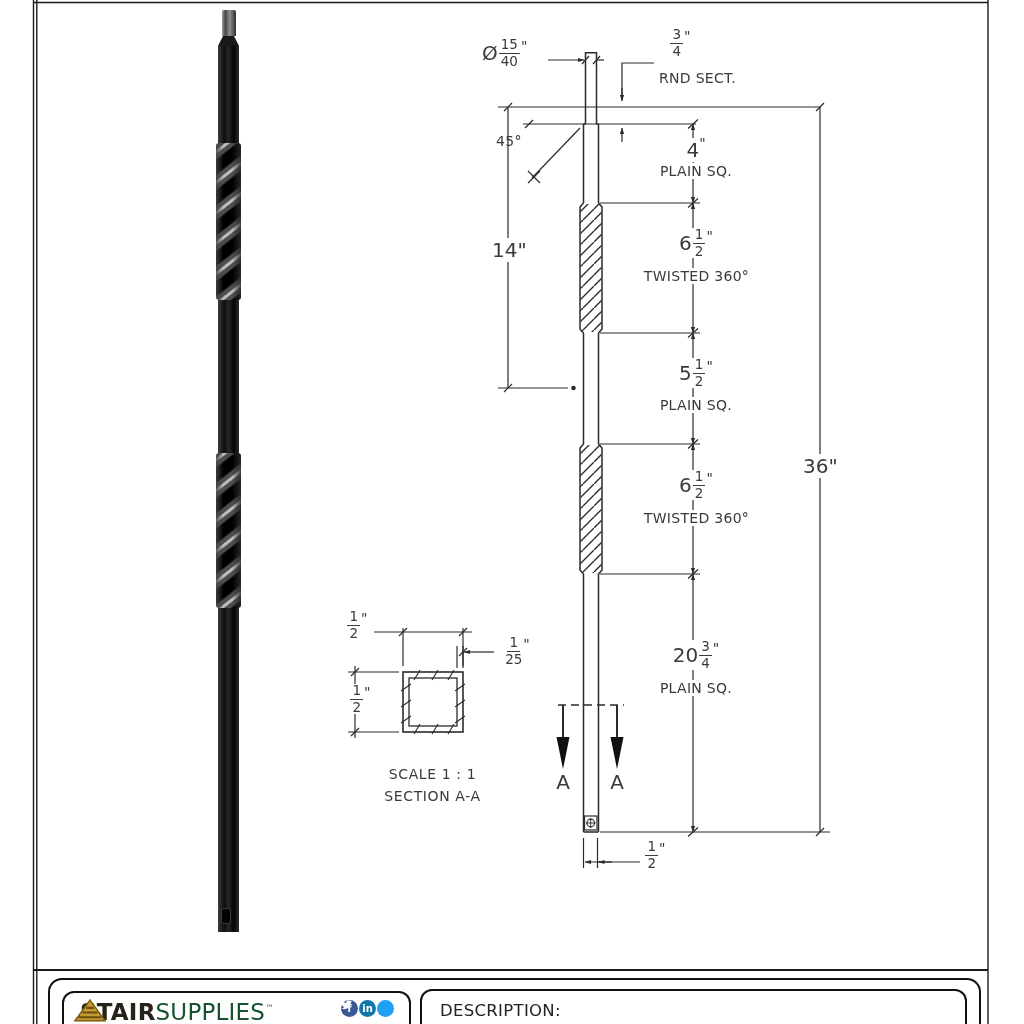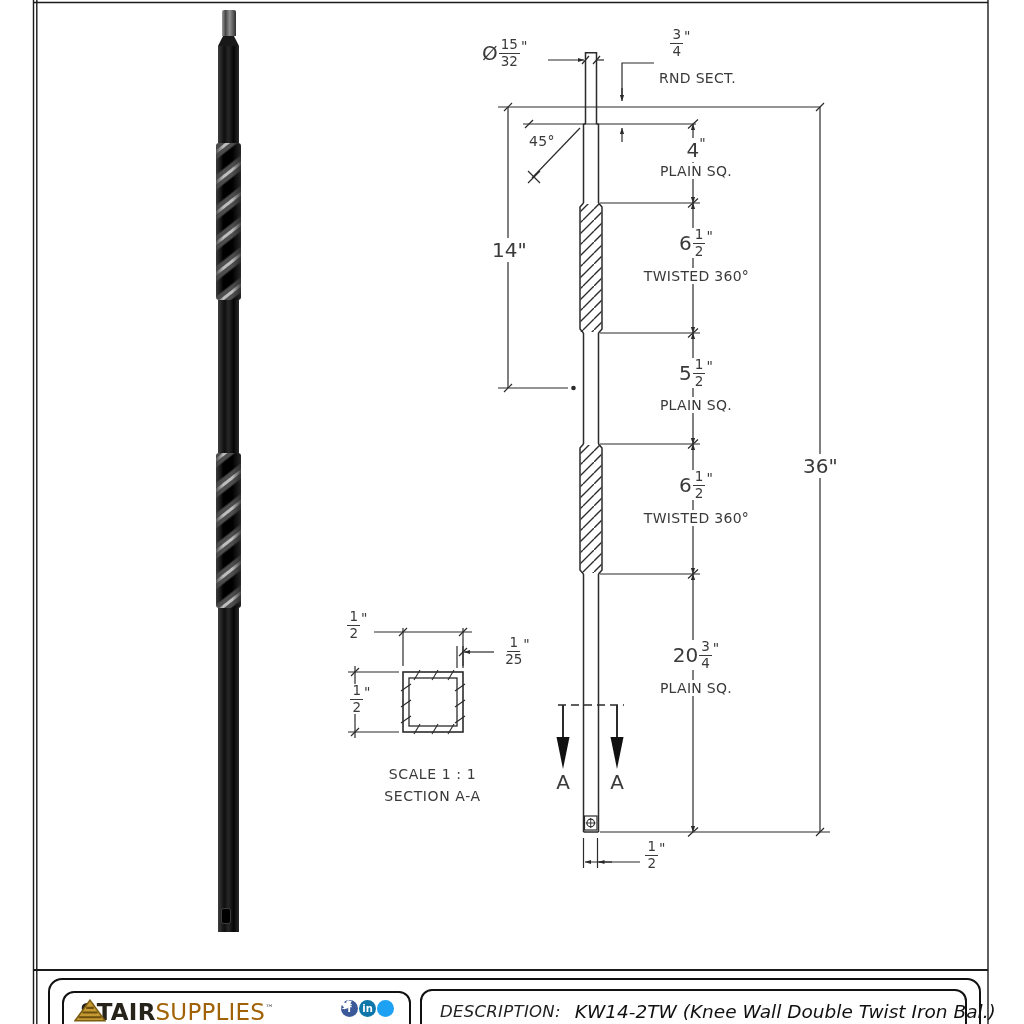--- a/index.html
+++ b/index.html
@@ -29,29 +29,29 @@
   .p-tw{left:0px;width:25px;border-radius:3px;
     background:
      linear-gradient(90deg,rgba(70,70,70,.85),rgba(0,0,0,0) 30%,rgba(0,0,0,0) 65%,rgba(45,45,45,.85)),
      repeating-linear-gradient(-38deg,#000 0 5px,#4e4e4e 7px 10px,#bdbdbd 11px 13px,#4e4e4e 14px 17px,#000 19px 24px);}
   .p-hole{left:5px;top:898px;width:8px;height:14px;background:#000;border:1px solid #3c3c3c;border-radius:3px;}
   
   .box{position:absolute;border:2px solid #111;border-radius:14px;background:#fff;z-index:6;}
   #brand-row{position:absolute;left:74px;top:999px;display:flex;align-items:center;z-index:7;}
   #brand-text{margin-left:6px;font-size:23px;color:#2d2a1e;letter-spacing:.2px;white-space:nowrap;}
   #brand-text .bold{font-weight:700;color:#26231a;}
-  #brand-text .rest{font-weight:400;color:#a16207;}
+  #brand-text .rest{font-weight:400;color:#14532d;}
   #brand-text sup{font-size:9px;color:#555;}
   #social{position:absolute;left:341px;top:1000px;display:flex;gap:1px;z-index:8;}
   .soc{width:17px;height:17px;border-radius:50%;color:#fff;font-size:10px;font-weight:700;
     display:flex;align-items:center;justify-content:center;line-height:1;}
   .fb{background:#3B5998;}
   .li{background:#0E76A8;font-size:10px;}
   .tw{background:#1DA1F2;}
-  #desc-row{position:absolute;left:440px;top:1001px;display:flex;align-items:center;z-index:7;white-space:nowrap;font-style:italic;}
+  #desc-row{position:absolute;left:440px;top:1001px;display:flex;z-index:7;white-space:nowrap;}
   #desc-label{font-size:16.5px;color:#222;letter-spacing:.3px;}
   #desc-value{font-size:18.5px;color:#111;margin-left:14px;}
 </style>
 </head>
 <body>
 
 <div id="page">
 
   <svg width="1024" height="1024" viewBox="0 0 1024 1024">
     <defs>
@@ -179,35 +179,35 @@
     <div class="seg p-sq" style="top:290px;height:153px;"></div>
     <div class="seg p-tw" style="top:443px;height:155px;"></div>
     <div class="seg p-sq" style="top:598px;height:324px;"></div>
     <div class="seg p-hole"></div>
   </div>
 
   <div class="lab c dimrow" style="left:482px;top:38px;">
     <span class="t20">Ø</span>
     <span class="fr">
         <span class="n">15</span>
-        <span class="d">32</span>
+        <span class="d">40</span>
       </span>
     <span class="u">"</span>
   </div>
 
   <div class="lab c dimrow" style="left:658px;top:28px;width:44px;">
     <span class="fr">
         <span class="n">3</span>
         <span class="d">4</span>
       </span>
     <span class="u">"</span>
   </div>
   <div class="lab c t19" style="left:640px;top:70px;width:115px;">RND SECT.</div>
 
-  <div class="lab t19" style="left:529px;top:133px;">45°</div>
+  <div class="lab t19" style="left:496px;top:133px;">45°</div>
 
   <div class="lab c dimrow bgw" style="left:663px;top:138px;width:60px;">
     <span class="t20">4</span>
       <span class="u">"</span>
   </div>
   <div class="lab c t19 bgw" style="left:638px;top:163px;width:110px;">PLAIN SQ.</div>
 
   <div class="lab t20 bgw" style="left:489px;top:238px;">14"</div>
 
   <div class="lab c dimrow bgw" style="left:658px;top:228px;width:70px;">
@@ -304,16 +304,15 @@
     <span class="soc li">in</span>
     <span class="soc tw">
         <svg width="11" height="10" viewBox="0 0 16 14">
           <path d="M15.5,1.7c-.6.3-1.2.4-1.8.5.7-.4,1.2-1,1.4-1.8-.6.4-1.3.6-2,.8C12.5.5,11.7.1,10.8.1 9,.1 7.6,1.5 7.6,3.3c0,.3 0,.5.1.7C5,3.9 2.7,2.7 1.2.9.9,1.4.8,1.9.8,2.5c0,1.1.6,2.1 1.4,2.6-.5,0-1-.1-1.4-.4v0c0,1.6 1.1,2.9 2.6,3.2-.3.1-.6.1-.9.1-.2,0-.4,0-.6-.1.4,1.3 1.6,2.2 3,2.2-1.1.9-2.5,1.4-4,1.4H.2c1.4.9 3.1,1.5 4.9,1.5 5.9,0 9.1-4.9 9.1-9.1v-.4c.6-.5 1.2-1 1.6-1.7z" fill="#fff"></path>
         </svg>
       </span>
   </div>
 
   <div id="desc-row">
     <span id="desc-label">DESCRIPTION:</span>
-    <span id="desc-value">KW14-2TW (Knee Wall Double Twist Iron Bal.)</span>
   </div>
 
 </div>
 
 </body></html>

